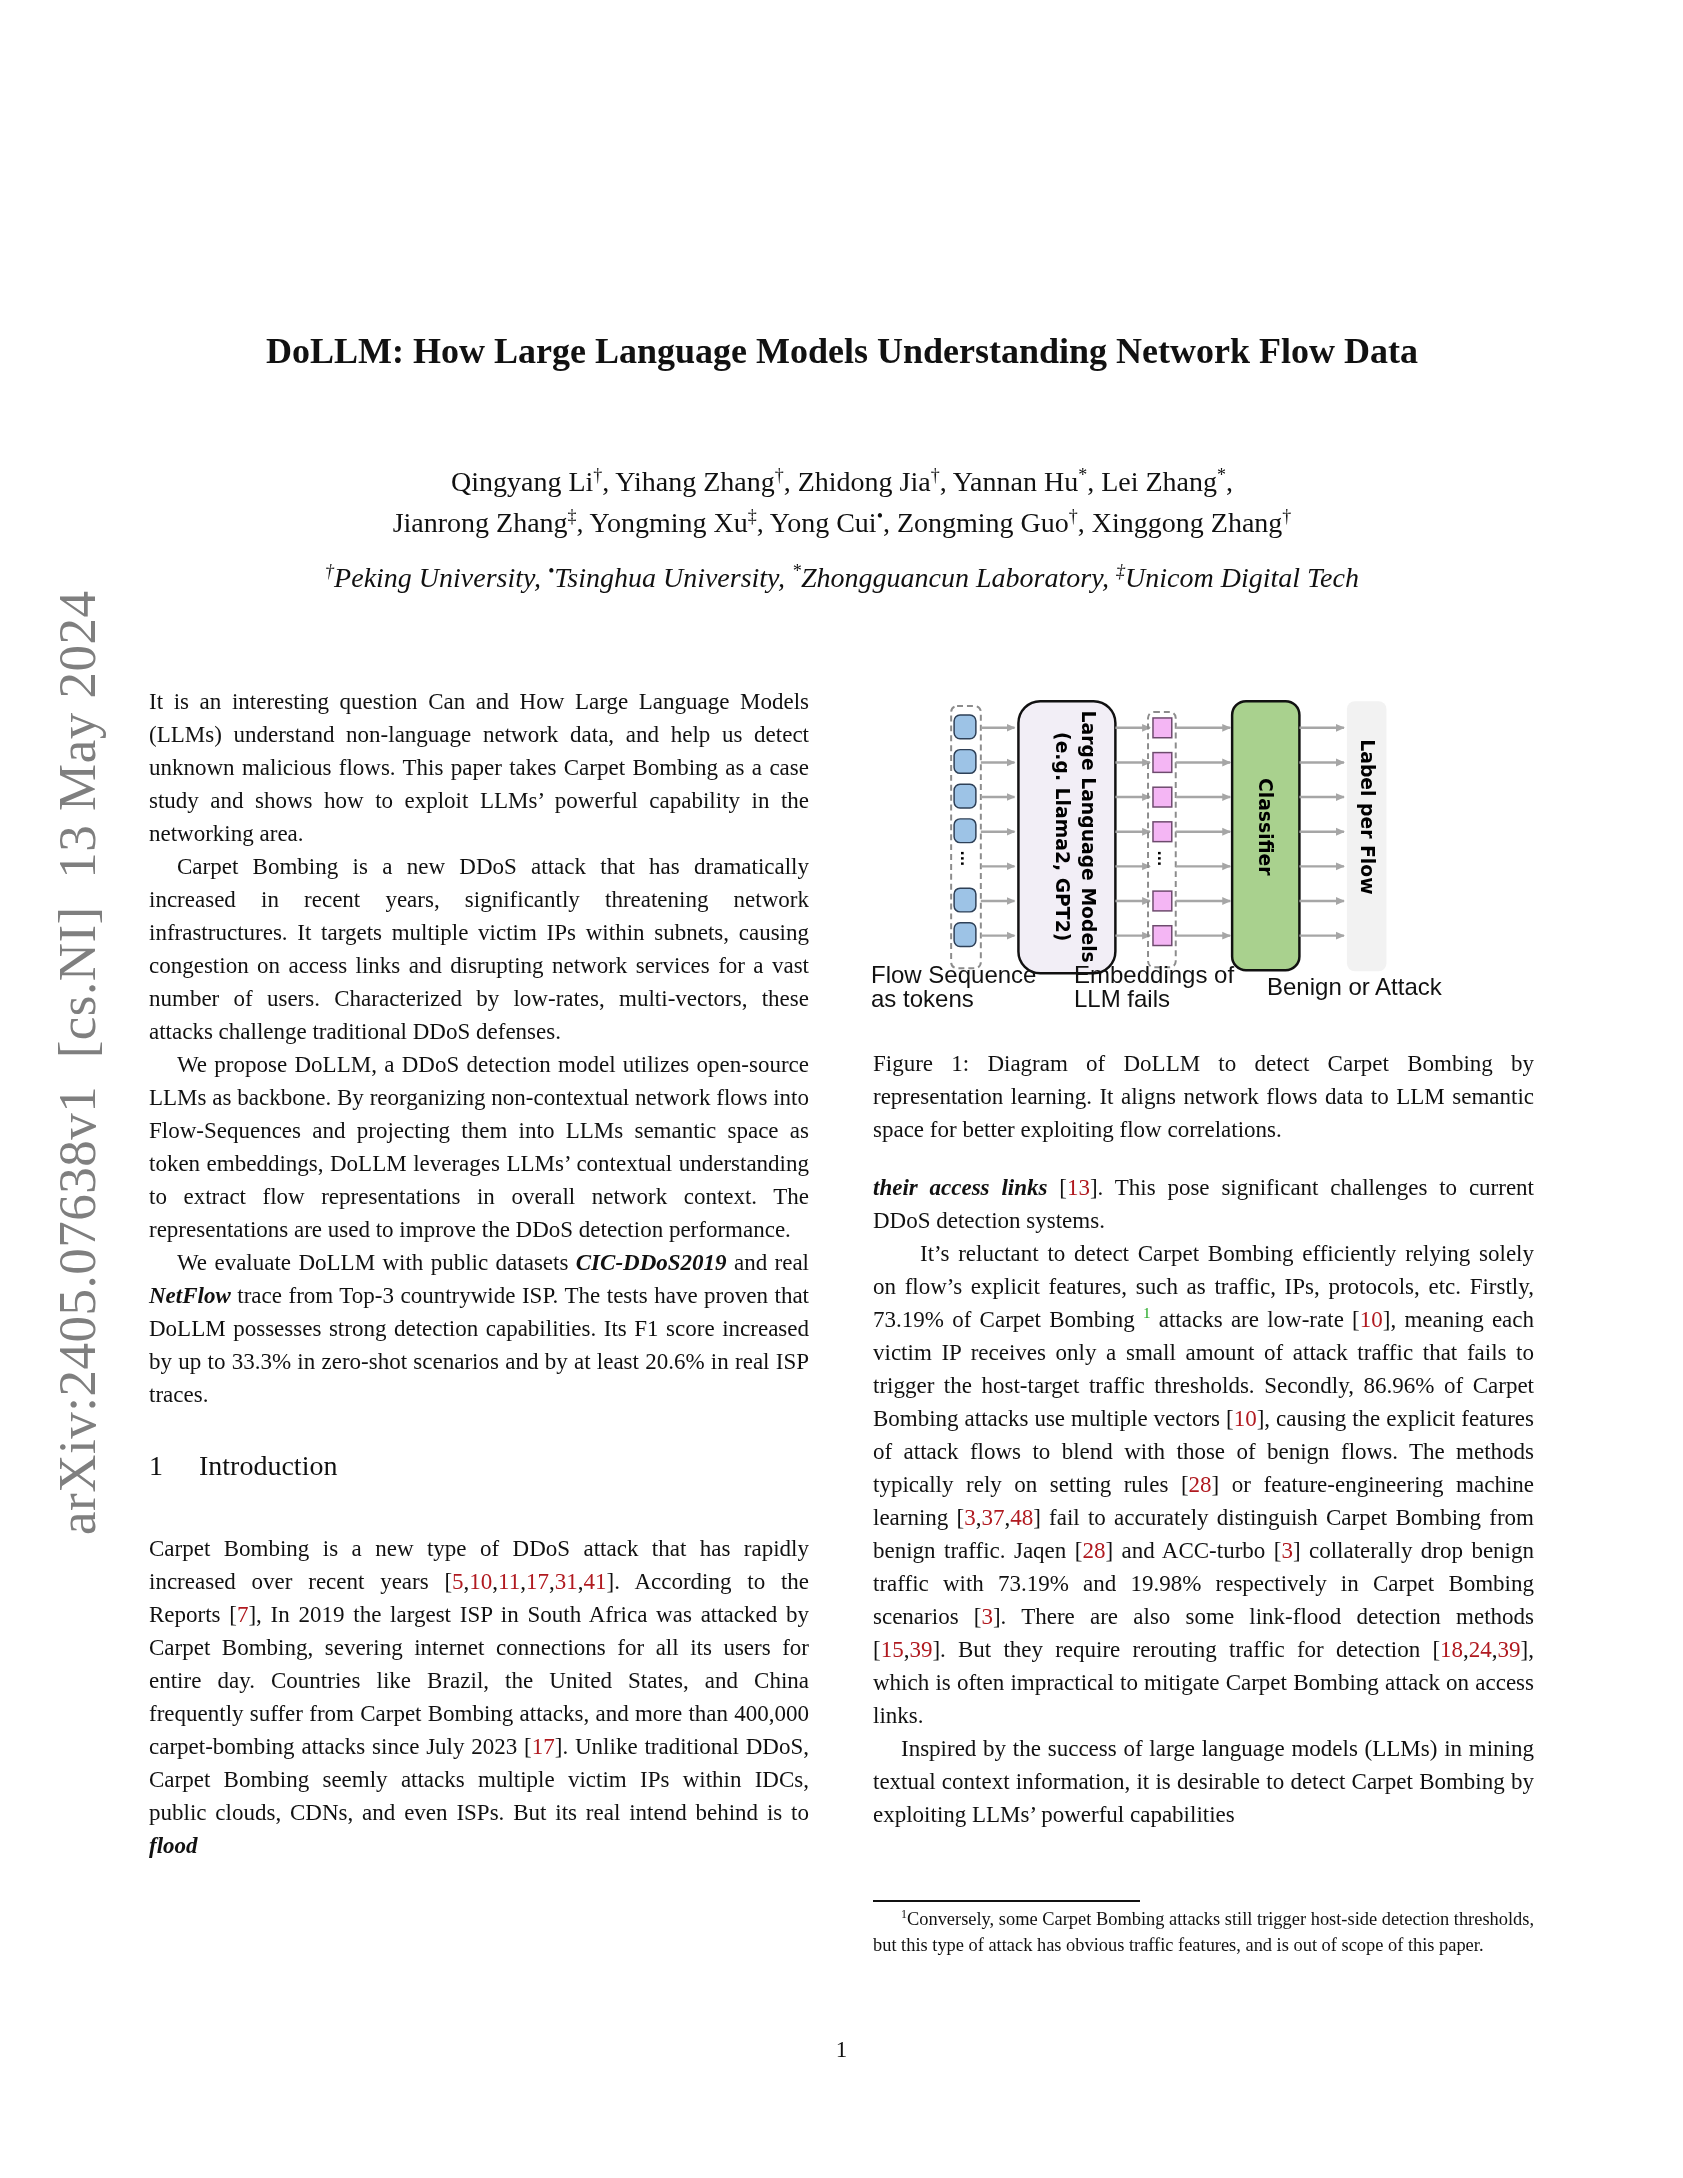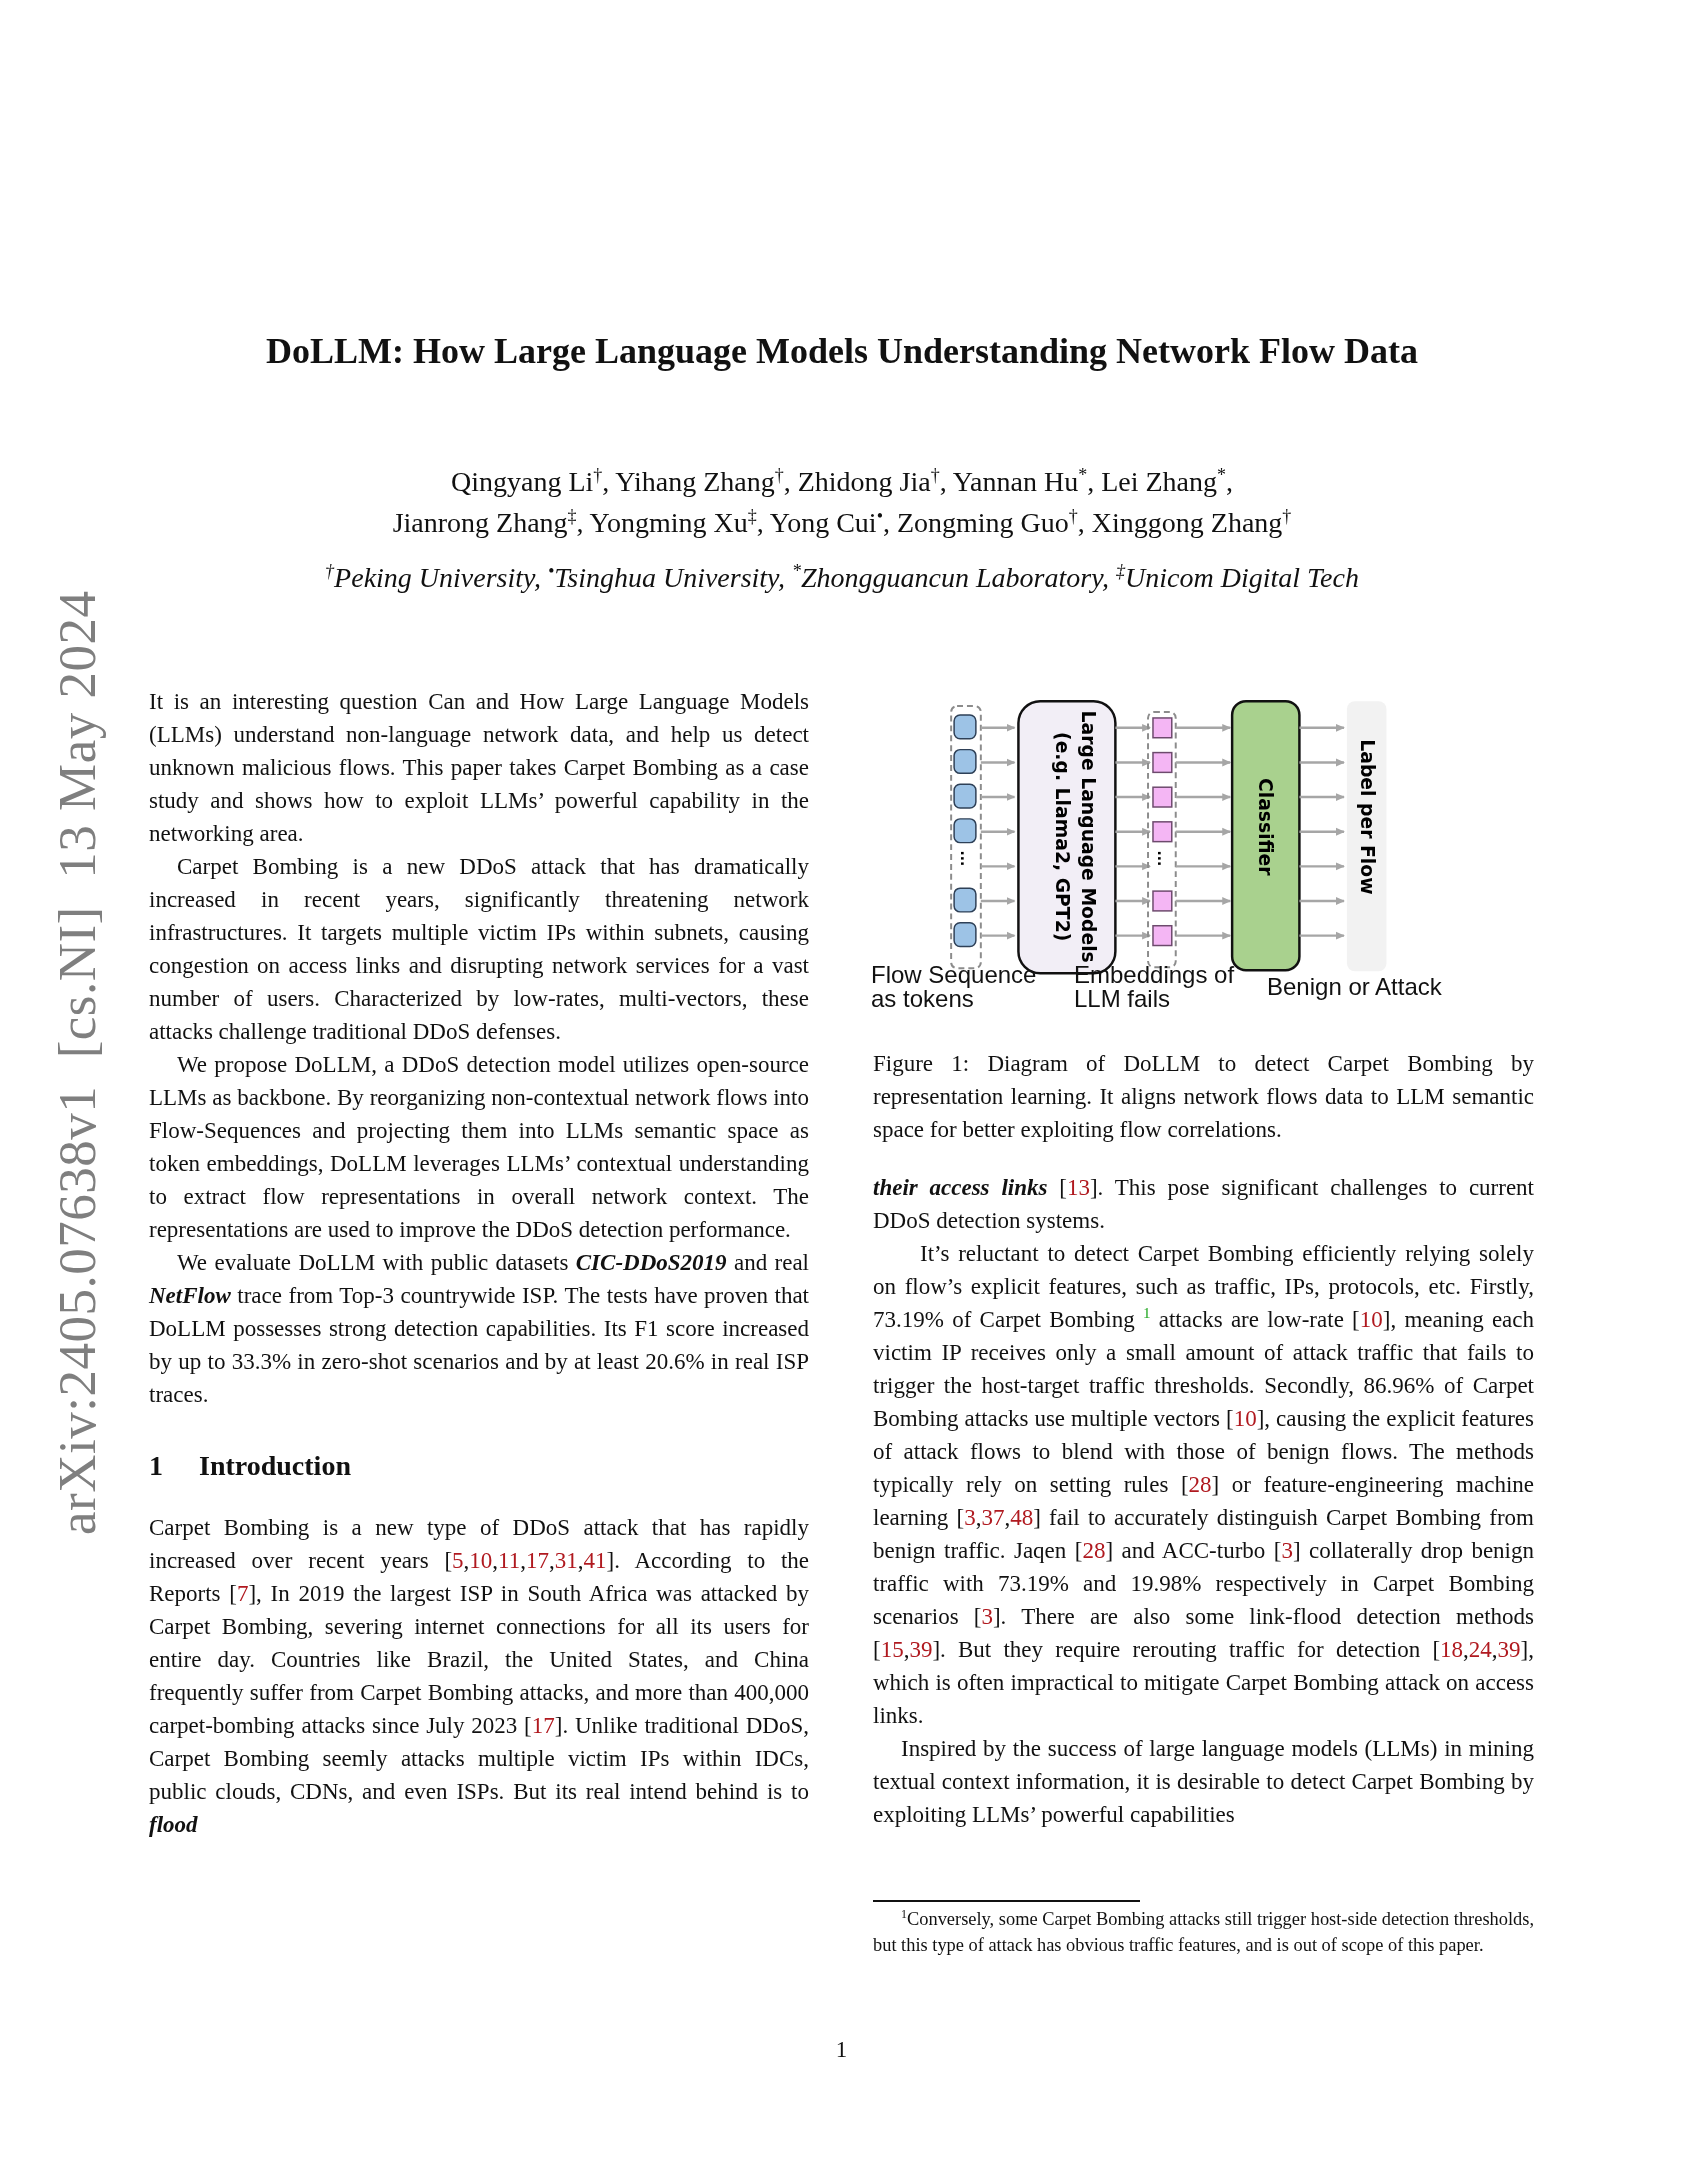--- a/index.html
+++ b/index.html
@@ -61,25 +61,25 @@
   .abstract-heading {
     text-align: center;
     font-weight: bold;
     font-size: 28px;
     line-height: 36px;
     margin-bottom: 16px;
   }
   .para { text-indent: 0; }
   .para.indent { text-indent: 28px; }
   .section-heading {
-    font-weight: bold;
+    font-weight: normal;
     font-size: 28px;
     line-height: 36px;
     margin-top: 37px;
-    margin-bottom: 27px;
+    margin-bottom: 48px;
   }
   .section-heading .num { display: inline-block; width: 50px; }
   .cite { color: #b0191f; }
   .fn-mark { color: #1ea51e; font-size: 15px; vertical-align: 9px; line-height: 0; }
   .it { font-style: italic; font-weight: bold; }
   .b { font-weight: normal; margin-left: 19px; }
 
   .figure {
     position: absolute;
     left: 871px; top: 688px; width: 653px; height: 332px;

